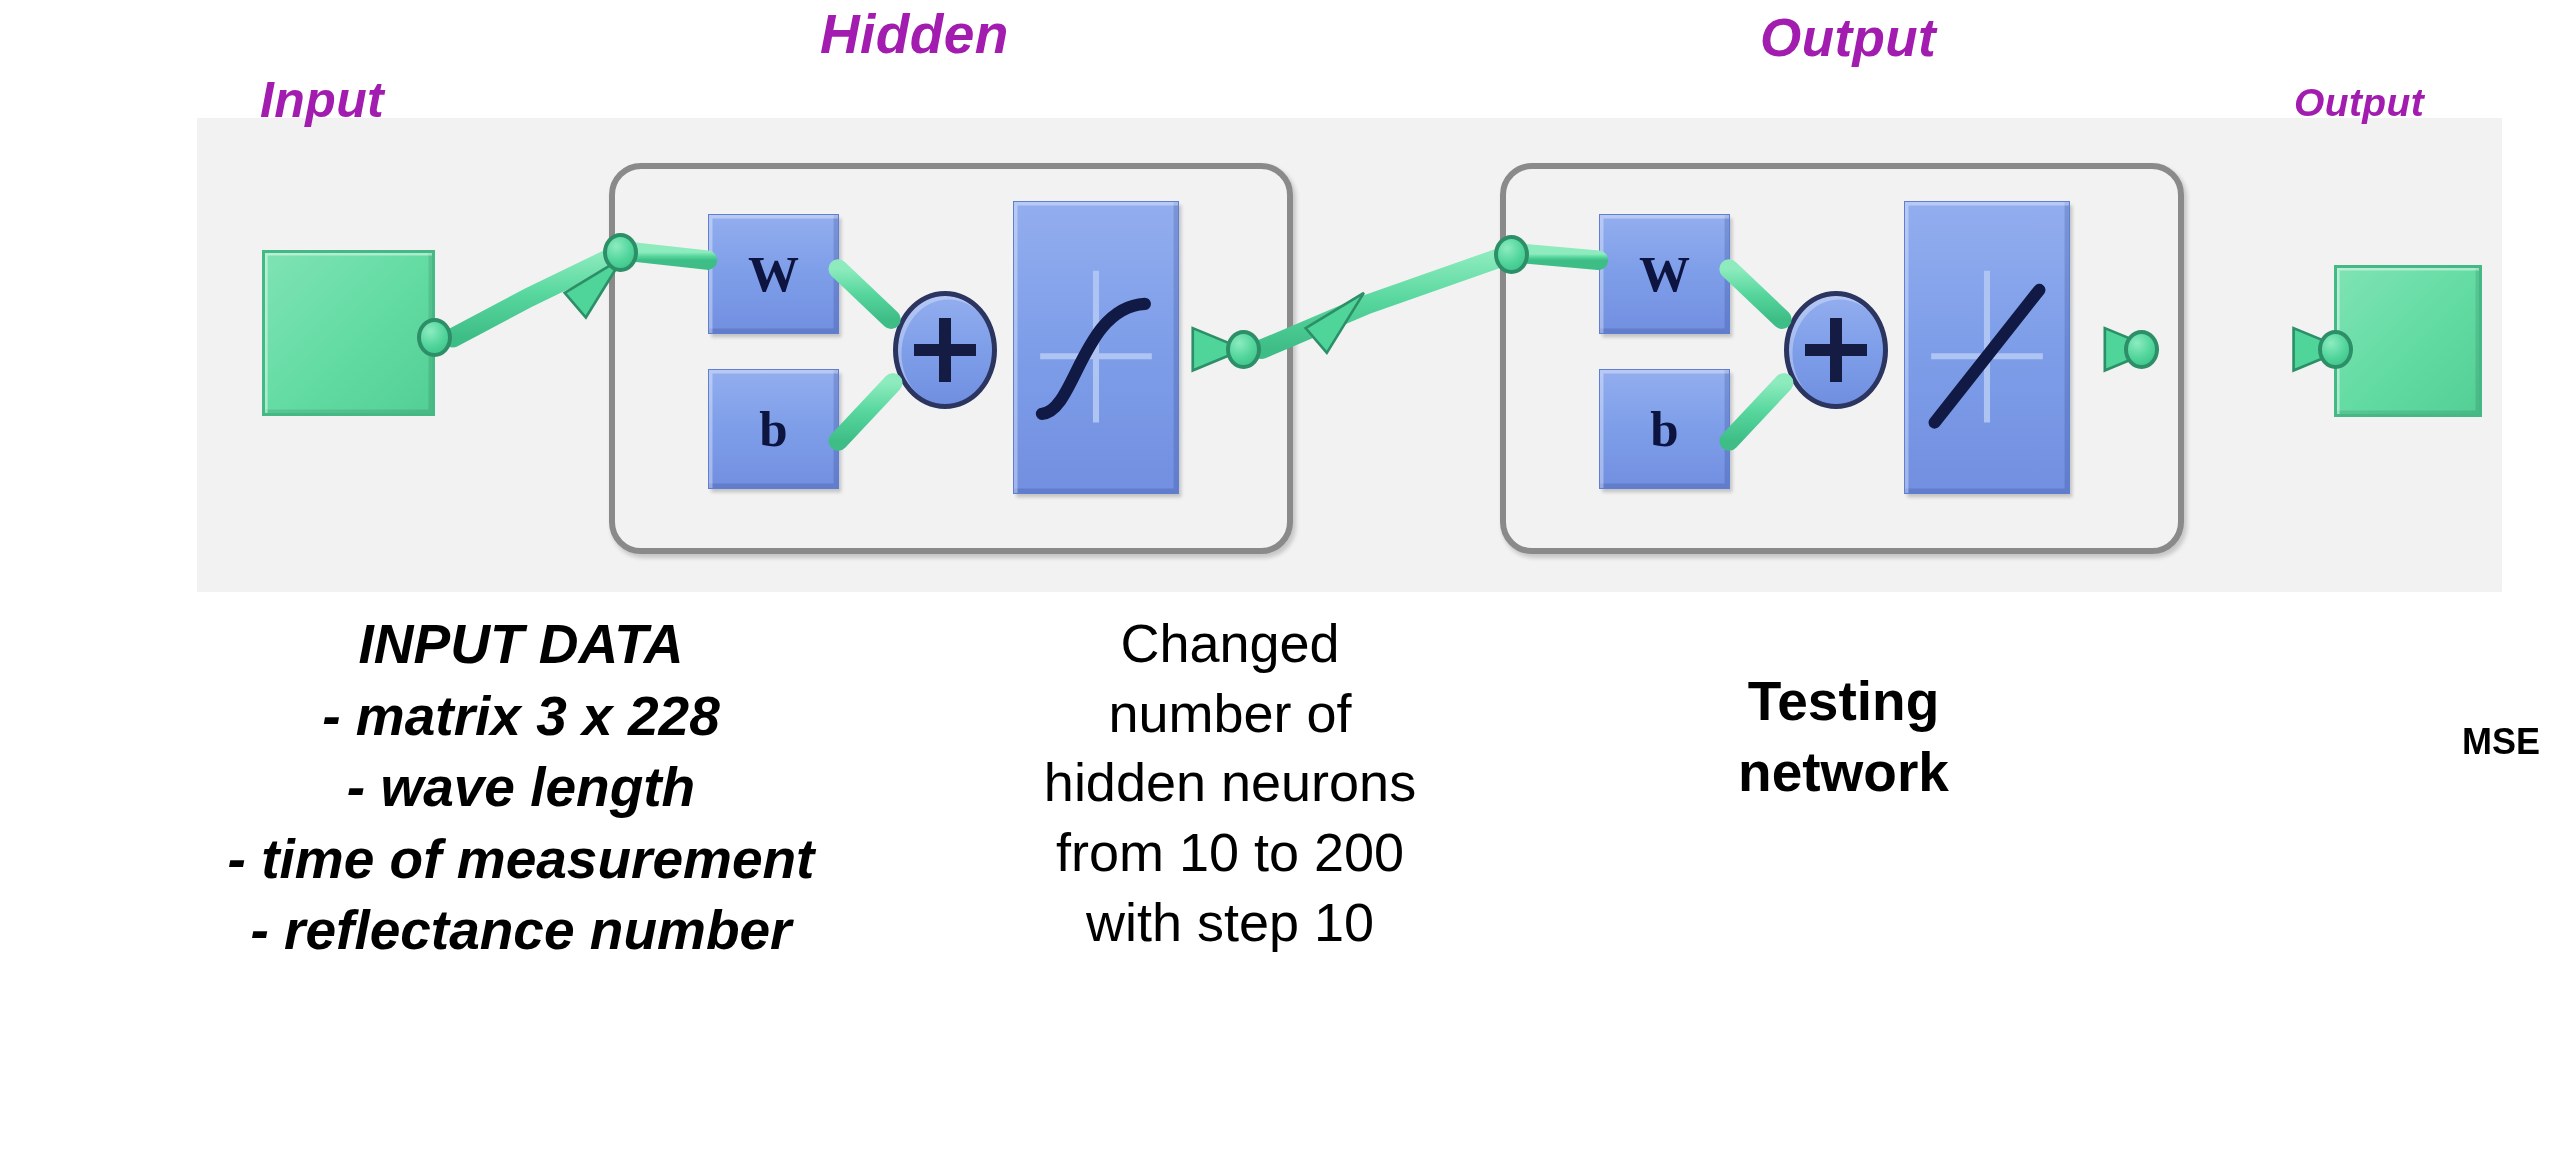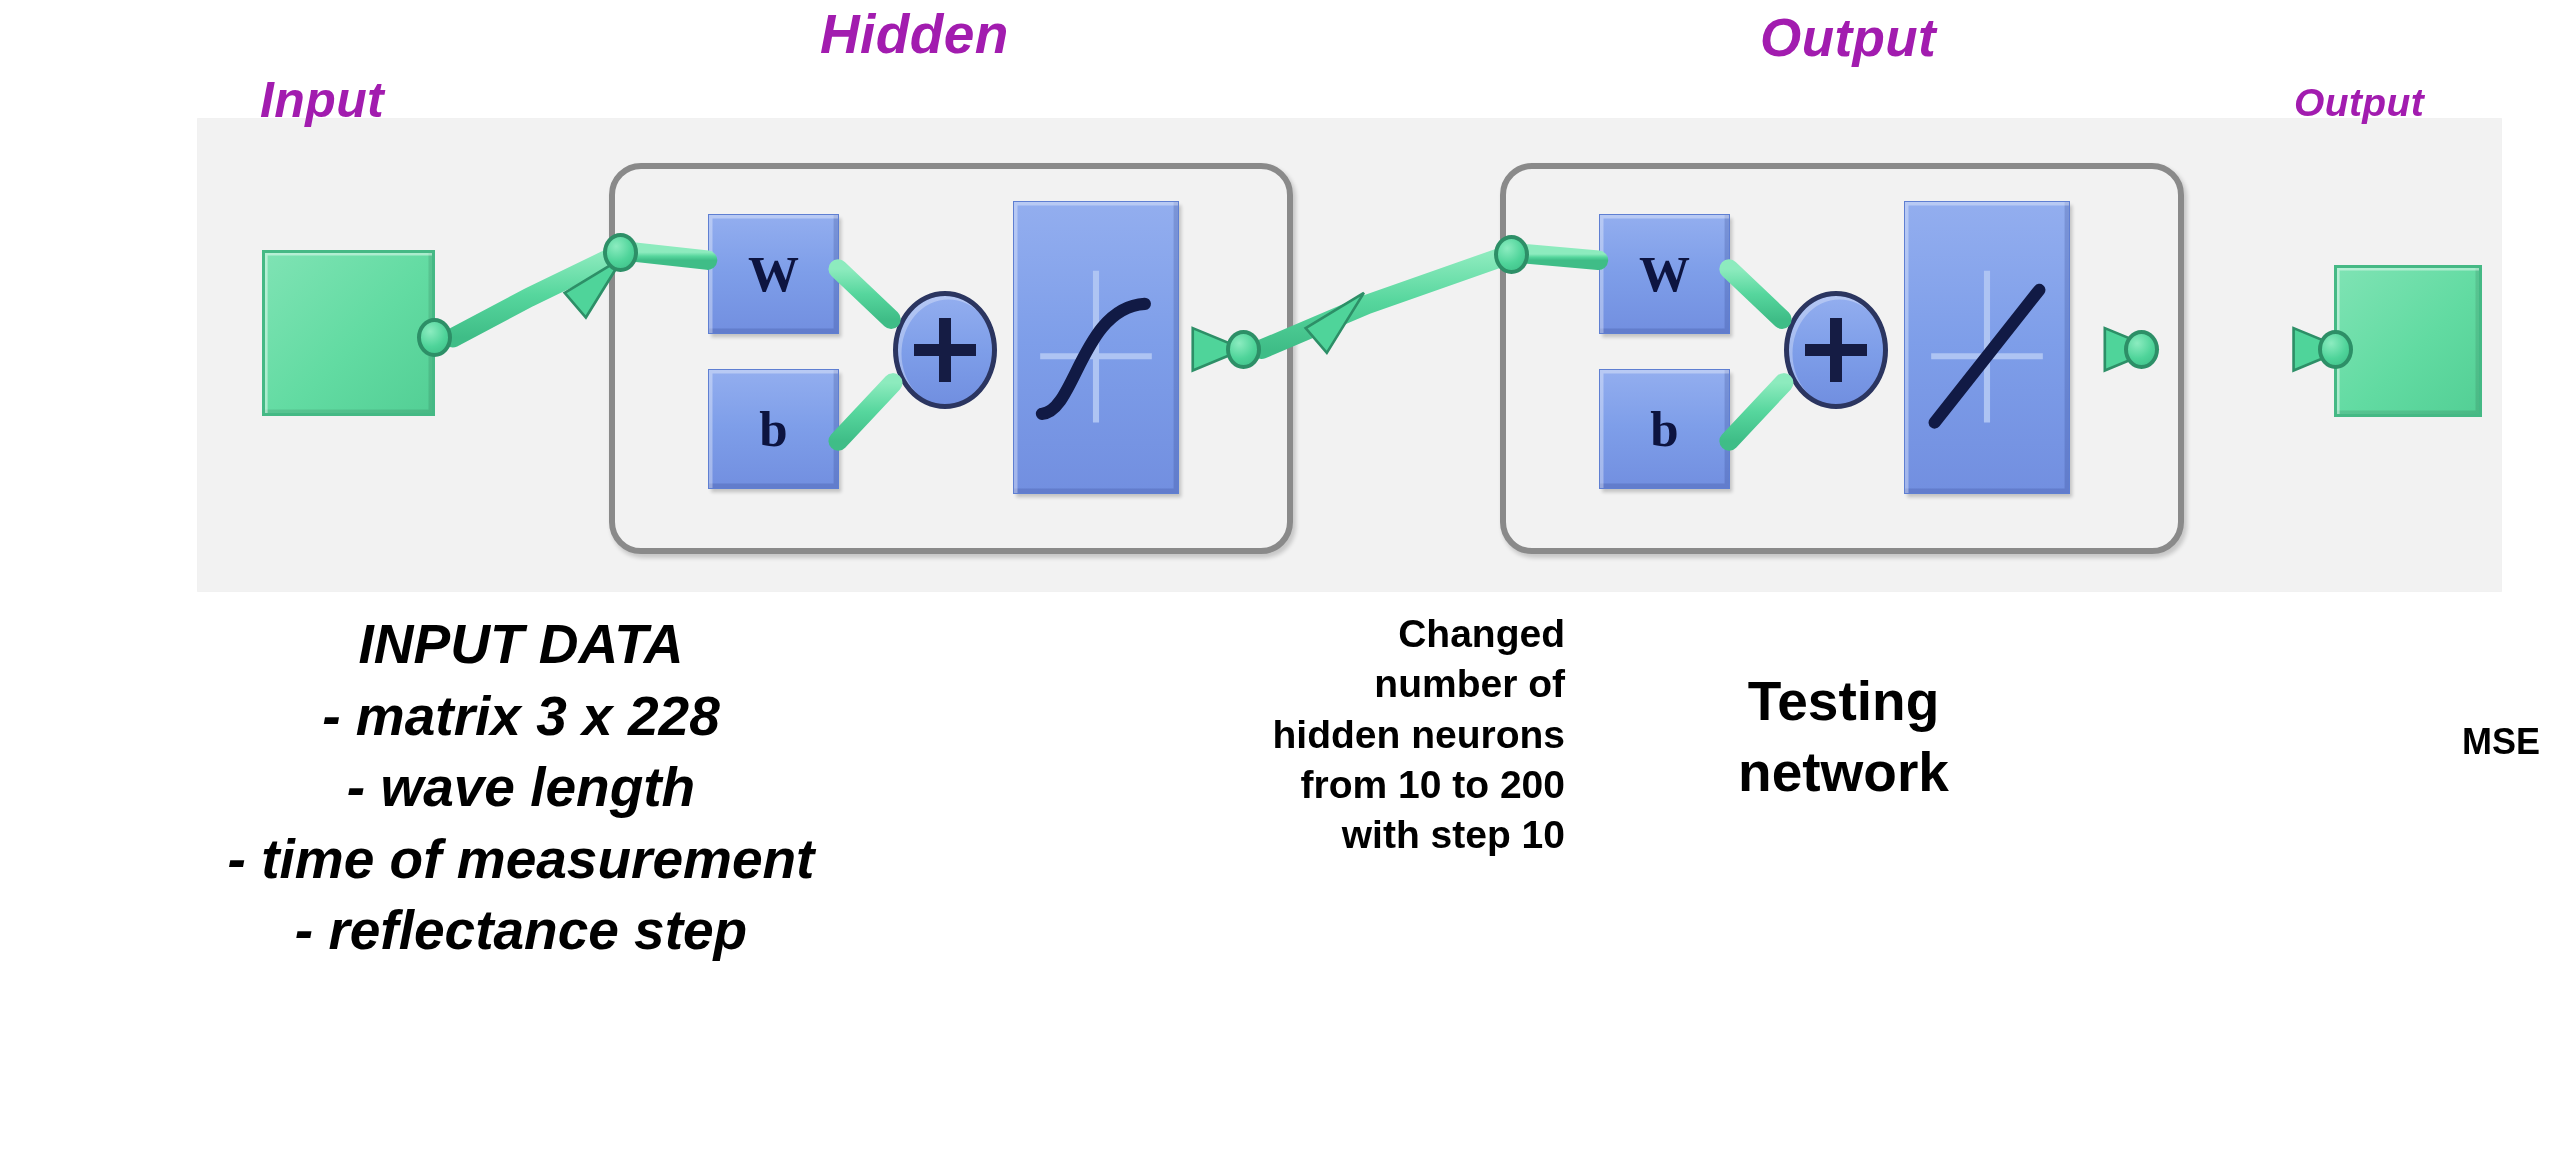--- a/index.html
+++ b/index.html
@@ -160,24 +160,23 @@
     width: 794px;
     font-style: italic;
     font-weight: bold;
     font-size: 55px;
     line-height: 1.30;
   }
   #cap-hidden {
     left: 895px;
     top: 609px;
     width: 670px;
-    font-weight: bold;
-    font-size: 39px;
+    font-weight: normal;
+    font-size: 54px;
     line-height: 1.29;
-    text-align: right;
   }
   #cap-output-layer {
     left: 1614px;
     top: 666px;
     width: 459px;
     font-weight: bold;
     font-size: 55px;
     line-height: 1.29;
   }
   #cap-output {
@@ -306,21 +305,21 @@
   <div class="port" style="left:1226px; top:330px;"></div>
   <div class="port" style="left:1494px; top:235px;"></div>
   <div class="port" style="left:2124px; top:330px;"></div>
   <div class="port" style="left:2318px; top:330px;"></div>
 
   <div class="caption" id="cap-input">
     <span class="line">INPUT DATA</span>
     <span class="line">- matrix 3 x 228</span>
     <span class="line">- wave length</span>
     <span class="line">- time of measurement</span>
-    <span class="line">- reflectance step</span>
+    <span class="line">- reflectance number</span>
   </div>
 
   <div class="caption" id="cap-hidden">
     <span class="line">Changed</span>
     <span class="line">number of</span>
     <span class="line">hidden neurons</span>
     <span class="line">from 10 to 200</span>
     <span class="line">with step 10</span>
   </div>
 

